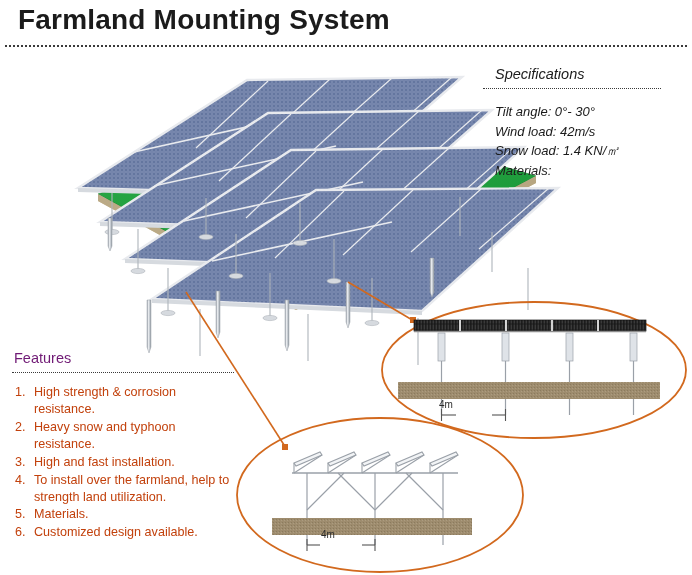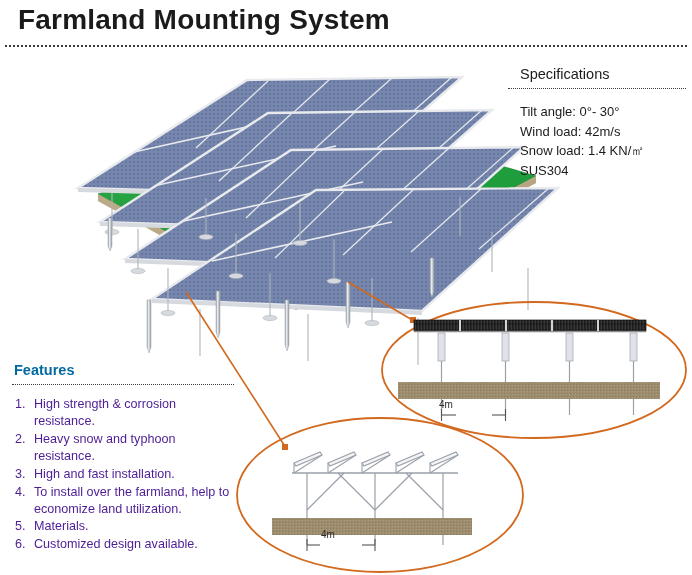--- a/index.html
+++ b/index.html
@@ -35,23 +35,24 @@
     left: 5px;
     top: 45px;
     width: 682px;
     height: 0;
     border-top: 2px dotted #3a3a3a;
   }
 
   
   .spec-block {
     position: absolute;
-    left: 508px;
+    left: 483px;
     top: 66px;
     width: 178px;
+    font-style: italic;
   }
   .spec-heading {
     font-size: 14.5px;
     color: #1b1b1b;
     margin: 0 0 6px 12px;
     font-weight: 400;
   }
   .spec-rule {
     width: 178px;
     height: 0;
@@ -72,41 +73,41 @@
 
   
   .feat-block {
     position: absolute;
     left: 8px;
     top: 350px;
     width: 230px;
   }
   .feat-heading {
     font-size: 14.5px;
-    color: #0369a1;
-    margin: 12px 0 6px 6px;
-    font-weight: 700;
+    color: #701a75;
+    margin: 0 0 6px 6px;
+    font-weight: 400;
   }
   .feat-rule {
     width: 222px;
     height: 0;
     border-top: 1.6px dotted #3a3a3a;
     margin: 0 0 11px 4px;
   }
   .feat-list {
     margin: 0;
     padding: 0 0 0 5px;
     list-style: none;
     counter-reset: feat;
   }
   .feat-list li {
     position: relative;
     font-size: 12.6px;
     line-height: 17.2px;
-    color: #4c1d95;
+    color: #c2410c;
     padding-left: 21px;
     margin-bottom: 0.5px;
   }
   .feat-list li::before {
     counter-increment: feat;
     content: counter(feat) ".";
     position: absolute;
     left: 2px;
     top: 0;
     width: 16px;
@@ -369,30 +370,30 @@
   <div class="dim-label dim-top">4m</div>
   <div class="dim-label dim-bottom">4m</div>
 
   <div class="spec-block">
     <div class="spec-heading">Specifications</div>
     <div class="spec-rule"></div>
     <ul class="spec-list">
       <li>Tilt angle: 0°-  30°</li>
       <li>Wind load: 42m/s</li>
       <li>Snow load: 1.4 KN/㎡</li>
-      <li>SUS304</li>
+      <li>Materials:</li>
     </ul>
   </div>
 
   <div class="feat-block">
     <div class="feat-heading">Features</div>
     <div class="feat-rule"></div>
     <ul class="feat-list">
       <li>High strength &amp; corrosion resistance.</li>
       <li>Heavy snow and typhoon resistance.</li>
       <li>High and fast installation.</li>
-      <li>To install over the farmland, help to economize land utilization.</li>
+      <li>To install over the farmland, help to strength land utilization.</li>
       <li>Materials.</li>
       <li>Customized design available.</li>
     </ul>
   </div>
 
 </div>
 
 </body></html>

